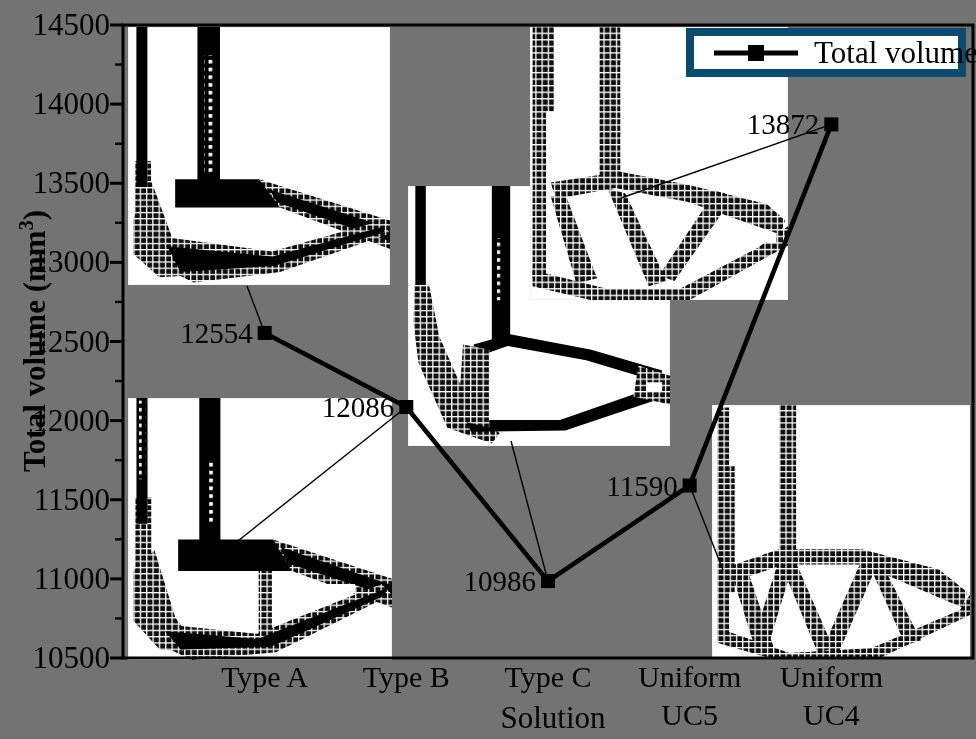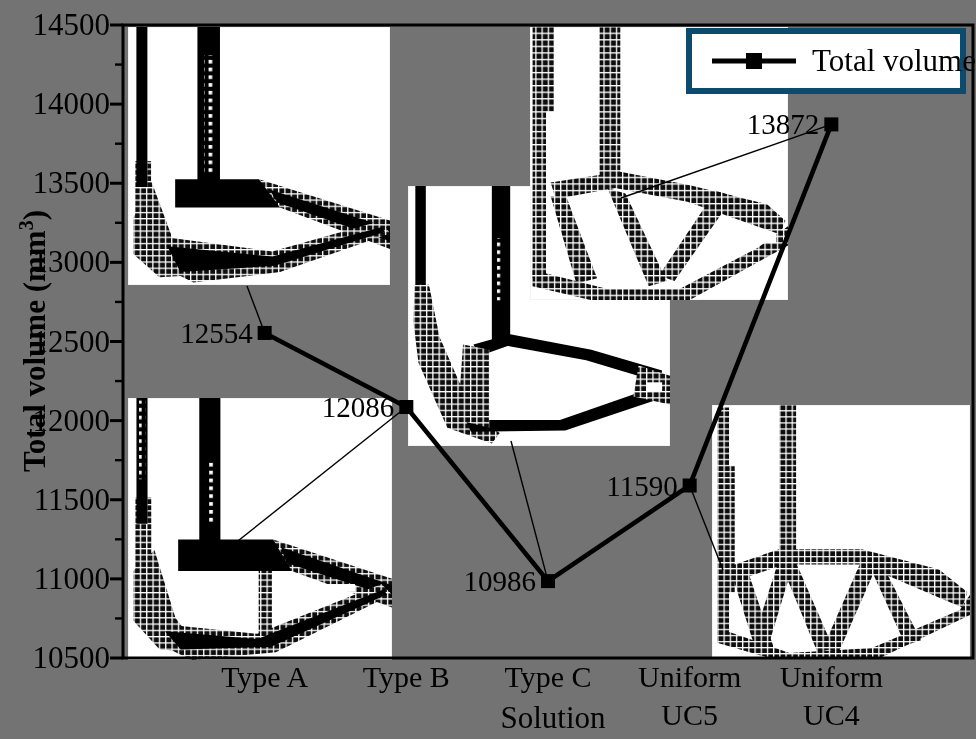--- a/index.html
+++ b/index.html
@@ -22,22 +22,22 @@
     font-weight:bold;font-size:31px;
   }
   .y-title sup{font-size:20px;}
   .x-title{
     position:absolute;left:553px;top:700px;
     transform:translateX(-50%);
     font-weight:normal;font-size:31px;
     white-space:nowrap;
   }
   .legend-box{
-    position:absolute;left:686px;top:28px;width:280px;height:66px;
-    box-sizing:border-box;border:6px solid #0c4a6e;background:#fff;
+    position:absolute;left:686px;top:28px;width:280px;height:49px;
+    box-sizing:border-box;border:8px solid #0c4a6e;background:#fff;
     display:flex;align-items:center;
   }
   .legend-box .key{flex:0 0 auto;margin-left:12px;}
   .legend-box .lab{font-size:31px;margin-left:8px;white-space:nowrap;}
 </style>
 </head>
 <body>
 
 <div class="stage">
 

